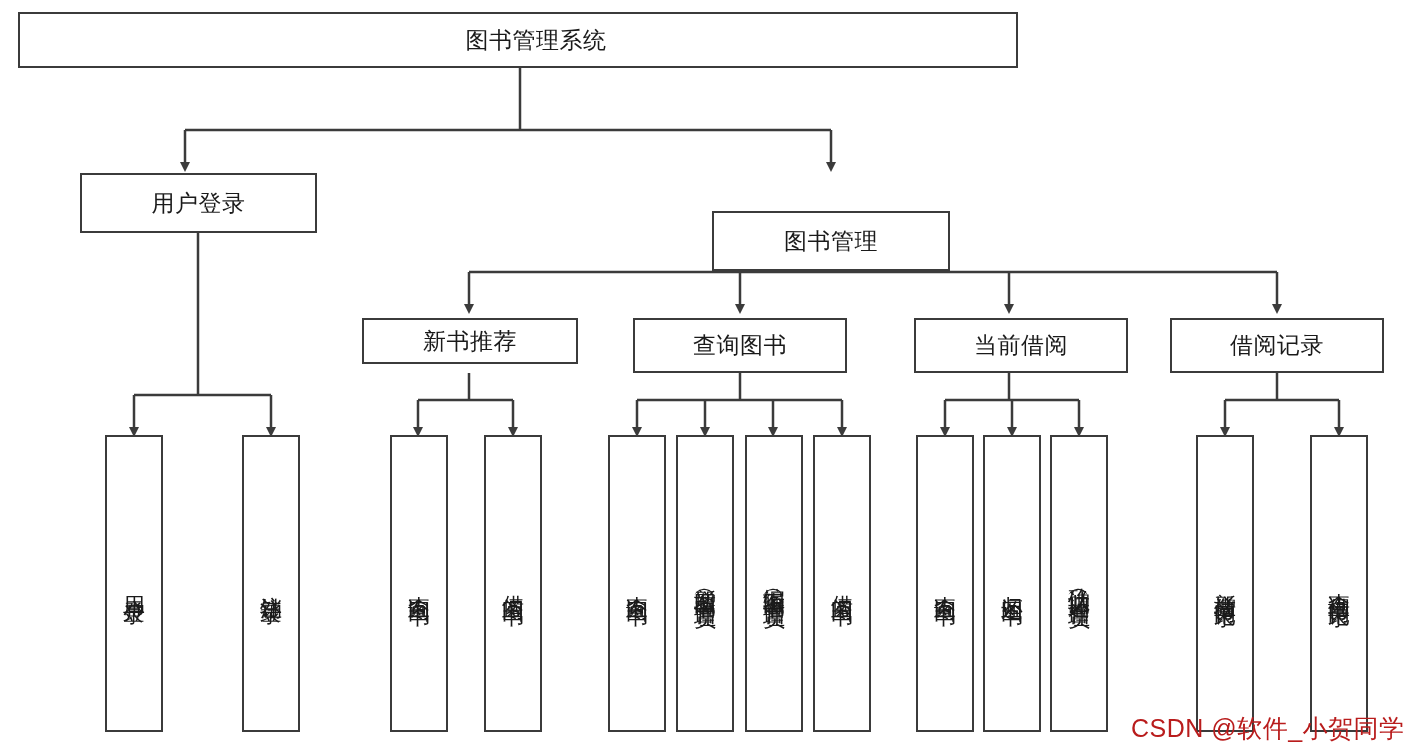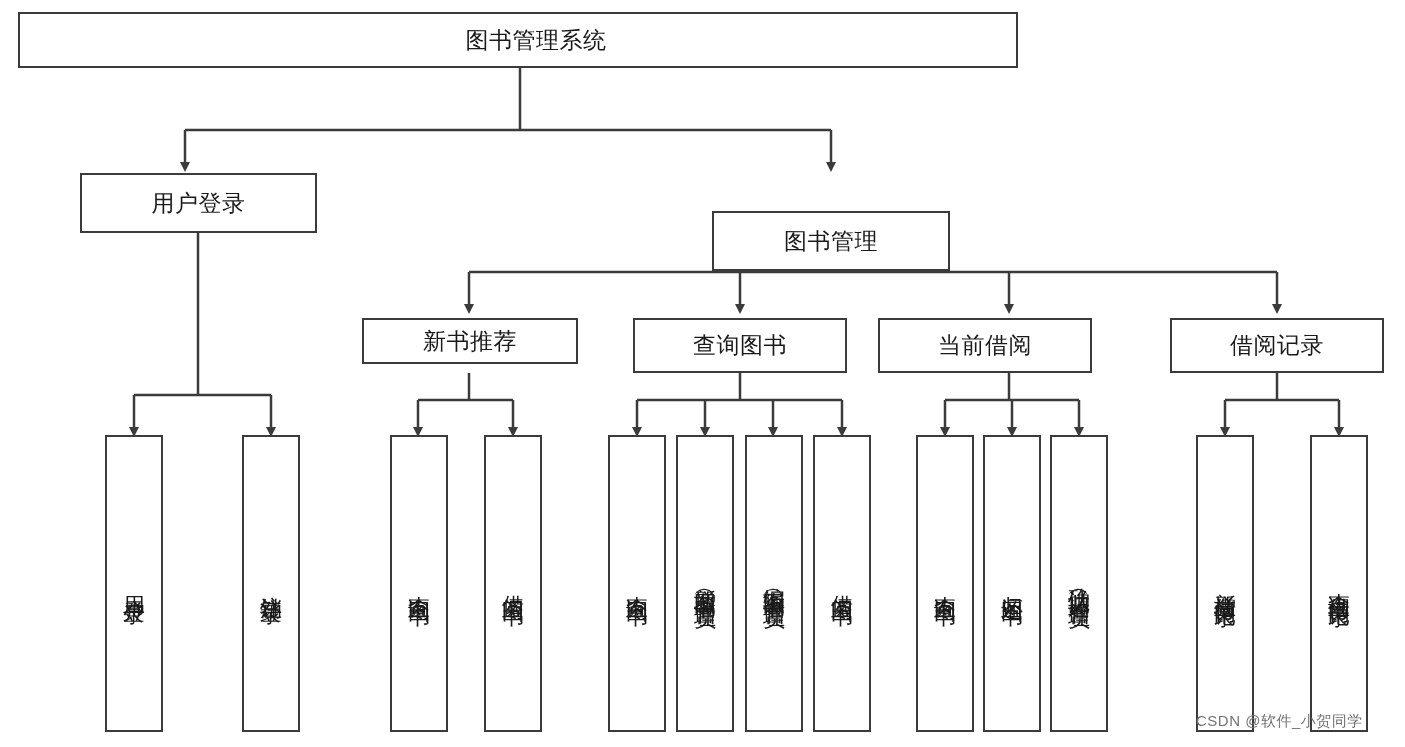--- a/index.html
+++ b/index.html
@@ -50,24 +50,24 @@
   svg.links {
     position: absolute;
     left: 0;
     top: 0;
     width: 1405px;
     height: 747px;
     pointer-events: none;
   }
   .watermark {
     position: absolute;
-    left: 1196px;
+    left: 1131px;
     top: 712px;
-    font-size: 15px;
-    color: #737373;
+    font-size: 25px;
+    color: #b91c1c;
     white-space: nowrap;
     letter-spacing: 0.5px;
   }
 </style>
 </head>
 <body>
 
 <div id="canvas">
 
   <svg class="links" viewBox="0 0 1405 747">
@@ -130,21 +130,21 @@
   <div class="node horiz" style="left:712px; top:173px; width:238px; height:60px;margin-top:38px;">
     <span class="label">图书管理</span>
   </div>
 
   <div class="node horiz" style="left:362px; top:318px; width:216px; height:46px;">
     <span class="label">新书推荐</span>
   </div>
   <div class="node horiz" style="left:633px; top:318px; width:214px; height:55px;">
     <span class="label">查询图书</span>
   </div>
-  <div class="node horiz" style="left:878px; top:318px; width:214px; height:55px;">
+  <div class="node horiz" style="left:914px; top:318px; width:214px; height:55px;">
     <span class="label">当前借阅</span>
   </div>
   <div class="node horiz" style="left:1170px; top:318px; width:214px; height:55px;">
     <span class="label">借阅记录</span>
   </div>
 
   <div class="node vert" style="left:105px; top:435px; width:58px; height:297px;">
     <span class="label">用户登录</span>
   </div>
   <div class="node vert" style="left:242px; top:435px; width:58px; height:297px;">

